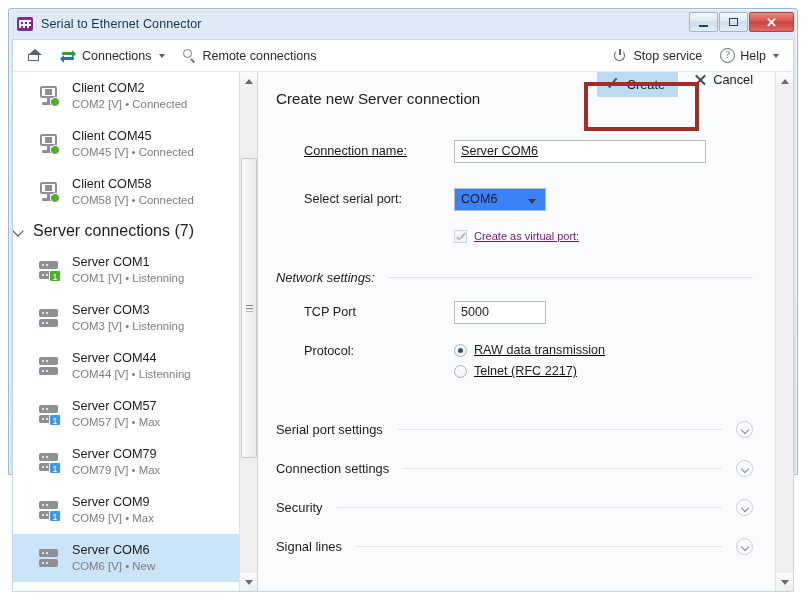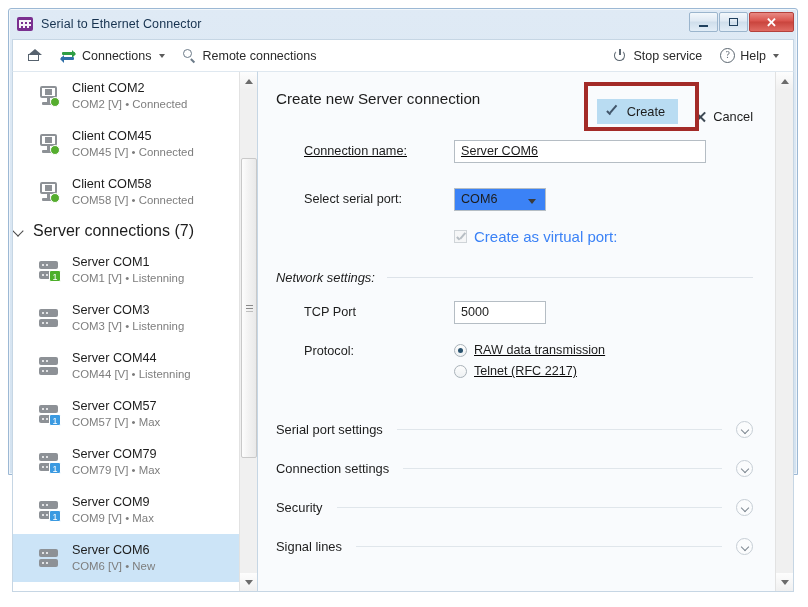--- a/index.html
+++ b/index.html
@@ -357,21 +357,21 @@
     display: flex; align-items: center;
     height: 52px;
     padding: 0 22px 0 18px;
     position: relative;
   }
   #panel-title {
     font-size: 15.2px; color: #1d1d1d;
   }
   #header-actions {
     position: absolute; right: 22px; top: 0;
-    height: 52px; display: flex; align-items: flex-end; padding-left: 12px;
+    height: 52px; display: flex; align-items: flex-start; padding-left: 12px;
   }
   #create-button {
     display: flex; align-items: center;
     background: #b9dcf2;
     padding: 5px 13px 5px 10px;
     font-size: 12.8px; color: #1d1d1d;
     cursor: default;
   }
   #create-button .check {
     width: 13px; height: 9px; margin-right: 7px; position: relative;
@@ -470,21 +470,21 @@
   .checkbox-disabled::before {
     content: ""; position: absolute; left: 2px; top: 5px;
     width: 4px; height: 1.5px; background: #b7bec4;
     transform: rotate(45deg); transform-origin: left center;
   }
   .checkbox-disabled::after {
     content: ""; position: absolute; left: 4.5px; top: 7px;
     width: 7.5px; height: 1.5px; background: #b7bec4;
     transform: rotate(-50deg); transform-origin: left center;
   }
-  .check-label { font-size: 15px; color: #3b82f6; }
+  .check-label { font-size: 11px; color: #701a75; text-decoration: underline; }
 
   .section-divider {
     display: flex; align-items: center;
     padding: 0 22px 0 18px;
     margin-top: 14px;
     margin-bottom: 8px;
     font-style: italic;
   }
   .section-divider .sd-text {
     font-size: 12.9px; color: #1d1d1d; white-space: nowrap;

